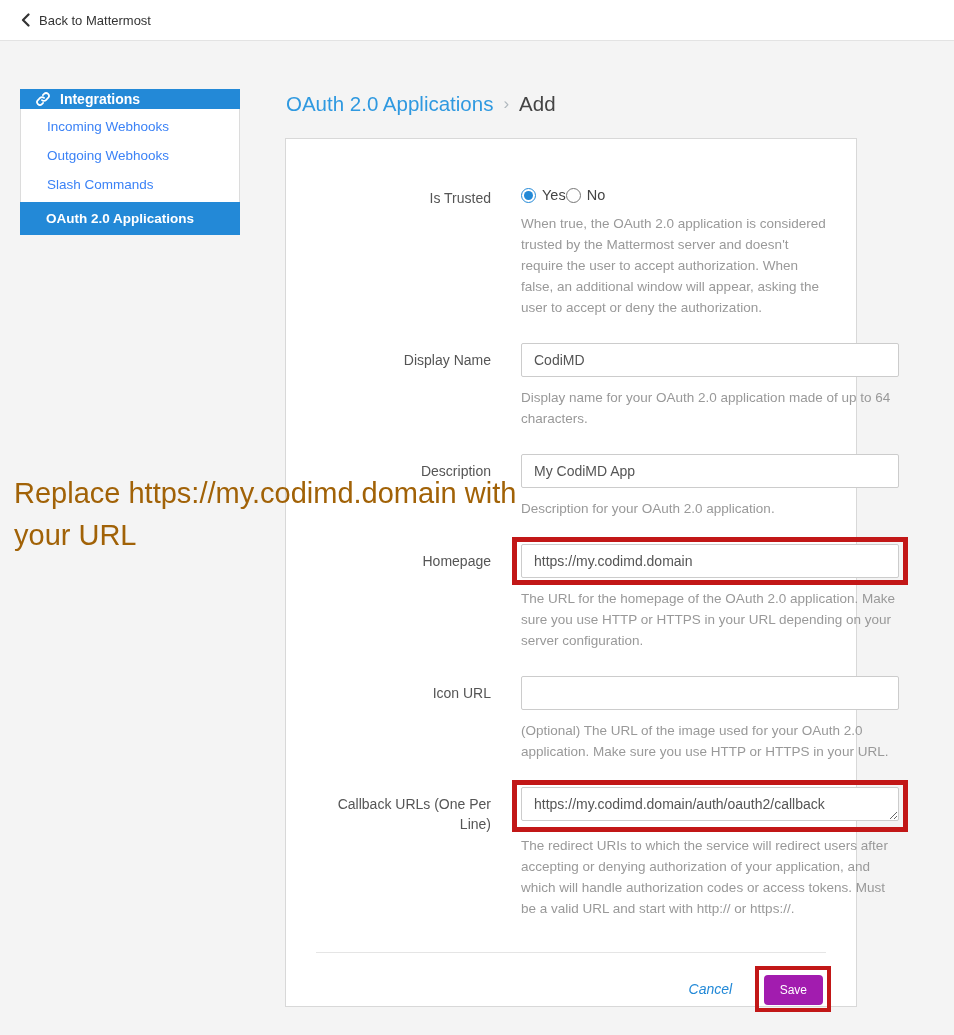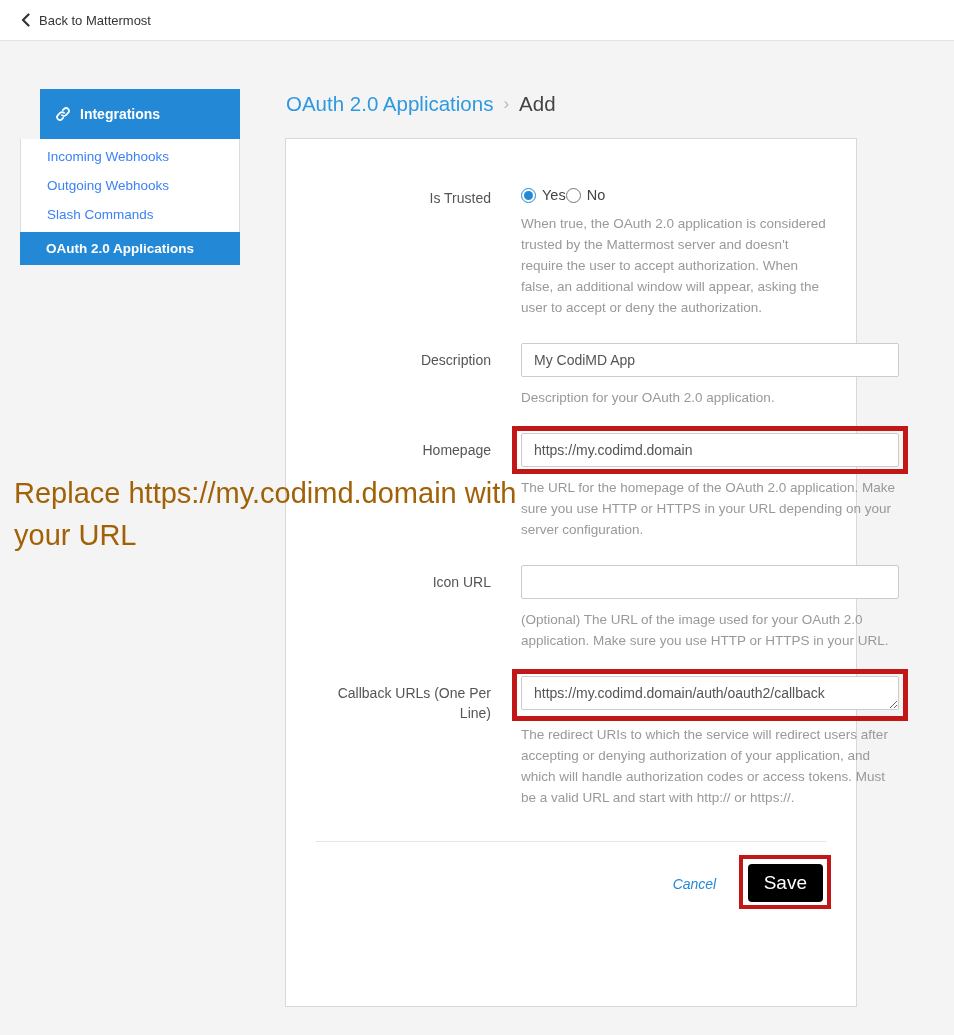--- a/index.html
+++ b/index.html
@@ -26,21 +26,21 @@
   .back-chevron svg { display: block; }
 
   
   .sidebar {
     position: absolute; left: 20px; top: 89px; width: 220px; z-index: 1;
   }
   .sidebar-header {
     background: #2389d7; color: #fff;
     display: flex; align-items: center; gap: 9px;
     padding: 7px 12px 7px 15px; font-size: 14px; font-weight: 600;
-    height: 50px; cursor: pointer; margin-left: 20px;
+    height: 20px; cursor: pointer;
   }
   .sidebar-header .icon svg { display: block; }
   .sidebar-list {
     background: #fff; list-style: none;
     border: 1px solid #dcdcdc; border-top: none;
     padding: 3px 0 0 0;
   }
   .sidebar-item {
     color: #3b82f6; font-size: 13.5px; line-height: 19px;
     padding: 5px 12px 5px 26px; cursor: pointer;
@@ -90,23 +90,23 @@
   .red-frame {
     position: absolute; border: 5px solid #c21717; pointer-events: none; z-index: 5;
   }
   .frame-input { left: -9px; right: -9px; top: -7px; bottom: -7px; }
 
   .panel-divider { border: none; border-top: 1px solid #e5e5e5; margin: 33px 0 0 0; }
   .actions { text-align: right; padding: 22px 3px 0 0; }
   .cancel-link { color: #2389d7; font-size: 14px; text-decoration: none; margin-right: 27px; cursor: pointer; font-style: italic; }
   .save-wrap { position: relative; display: inline-block; }
   .save-button {
-    background: #000000; color: #fff; border: none; border-radius: 4px;
+    background: #a21caf; color: #fff; border: none; border-radius: 4px;
     font-family: "Liberation Sans", sans-serif;
-    font-size: 19px; padding: 8px 16px; cursor: pointer;
+    font-size: 12px; padding: 8px 16px; cursor: pointer;
   }
   .frame-save { left: -9px; right: -8px; top: -9px; bottom: -7px; border-width: 4px; }
 
   
   .annotation {
     position: absolute; left: 14px; top: 472px; width: 512px;
     color: #a16207; font-size: 29px; line-height: 42px; z-index: 10;
     pointer-events: none;
   }
 </style>
@@ -160,20 +160,27 @@
         </label>
         <label class="radio-option">
           <input type="radio" name="is_trusted" style="">
           <span>No</span>
         </label>
       </div>
       <p class="help-text">When true, the OAuth 2.0 application is considered trusted by the Mattermost server and doesn't require the user to accept authorization. When false, an additional window will appear, asking the user to accept or deny the authorization.</p>
     </div>
   </div>
 
+  <div class="form-row">
+    <label class="col-label">Display Name</label>
+    <div class="col-control">
+      <input class="text-input" type="text" value="CodiMD" style="">
+      <p class="help-text">Display name for your OAuth 2.0 application made of up to 64 characters.</p>
+    </div>
+  </div>
 
   <div class="form-row">
     <label class="col-label">Description</label>
     <div class="col-control">
       <input class="text-input" type="text" value="My CodiMD App" style="">
       <p class="help-text">Description for your OAuth 2.0 application.</p>
     </div>
   </div>
 
   <div class="form-row">

